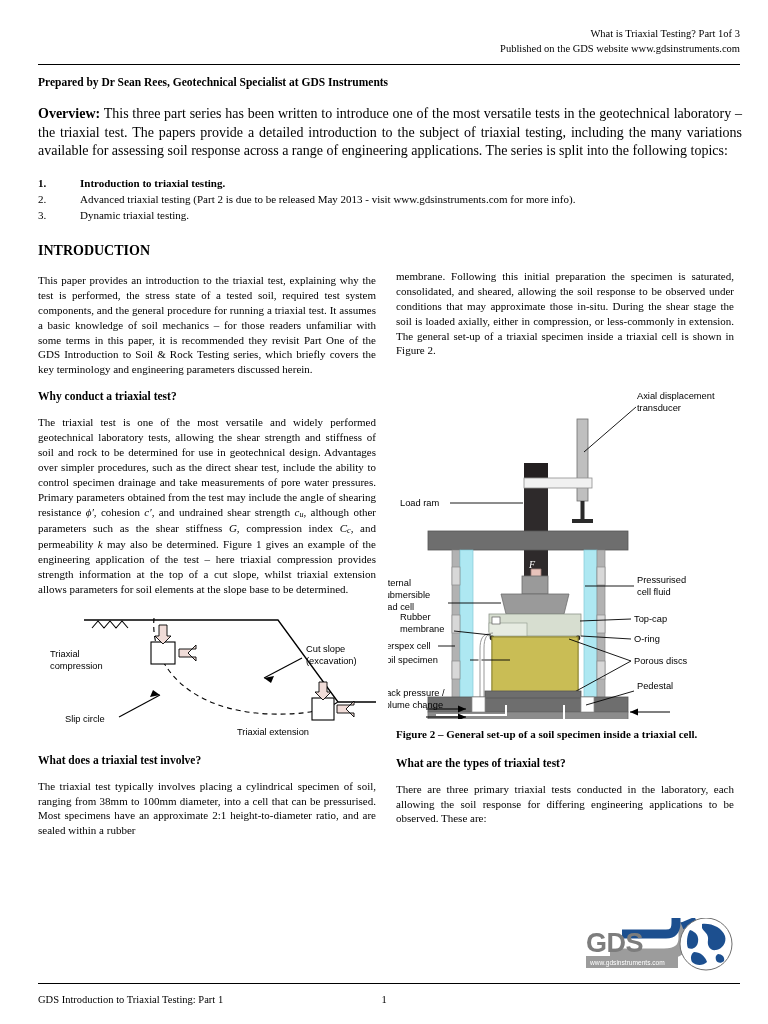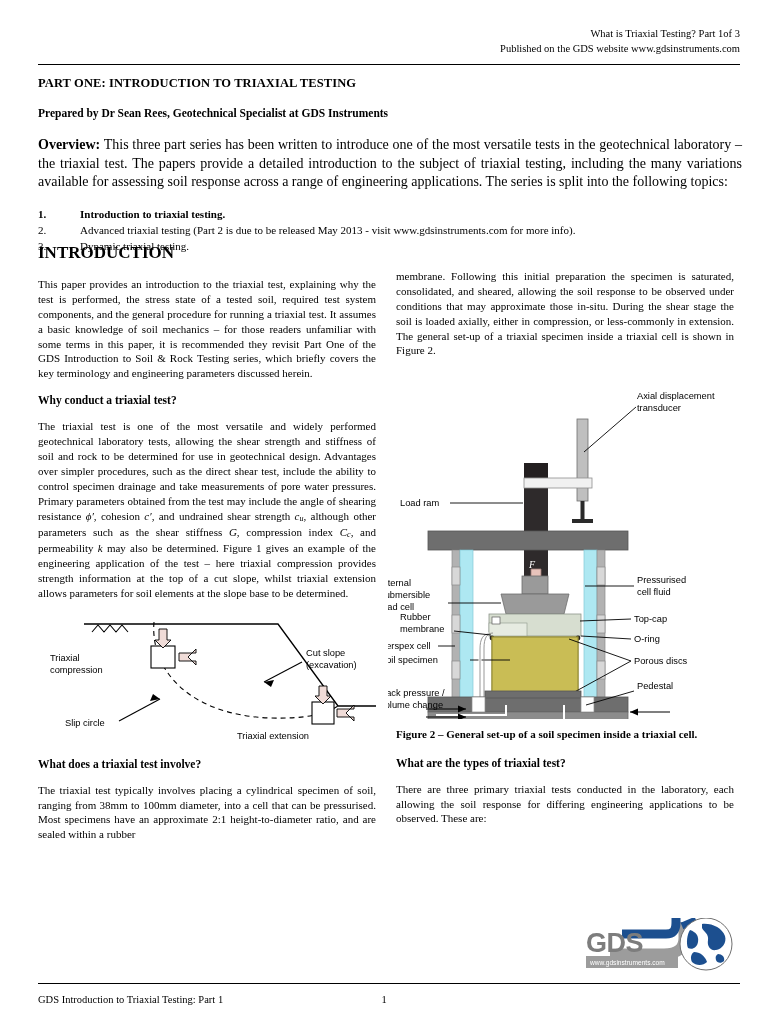--- a/index.html
+++ b/index.html
@@ -79,21 +79,21 @@
   .col {
     position: absolute;
     top: 243px;
     width: 338px;
   }
   .col-left  { left: 38px; }
   .col-right { left: 396px; margin-top: 26px; }
 
   h2.sec {
     font-weight: bold;
-    font-size: 17px;
+    font-size: 14px;
     margin: 0 0 14px 0;
   }
   h3.sub {
     font-weight: bold;
     font-size: 11.5px;
     margin: 0 0 13px 0;
   }
   p.body {
     font-size: 11px;
     line-height: 1.355;
@@ -202,21 +202,20 @@
 
 <div class="page">
 
   <div class="header">
     <div>What is Triaxial Testing? Part 1of 3</div>
     <div>Published on the GDS website www.gdsinstruments.com</div>
   </div>
   <div class="header-rule"></div>
 
   <div class="intro">
-    <p class="title-main">PART ONE: INTRODUCTION TO TRIAXIAL TESTING</p>
     <p class="byline">Prepared by Dr Sean Rees, Geotechnical Specialist at GDS Instruments</p>
     <p class="overview"><b>Overview:</b><span> This three part series has been written to introduce one of the most versatile tests in the geotechnical laboratory – the triaxial test. The papers provide a detailed introduction to the subject of triaxial testing, including the many variations available for assessing soil response across a range of engineering applications. The series is split into the following topics:</span></p>
 
     <div class="topic-list">
       <div class="topic-row bold">
         <span class="topic-num">1.</span>
         <span class="topic-text">Introduction to triaxial testing.</span>
       </div>
       <div class="topic-row">
         <span class="topic-num">2.</span>

